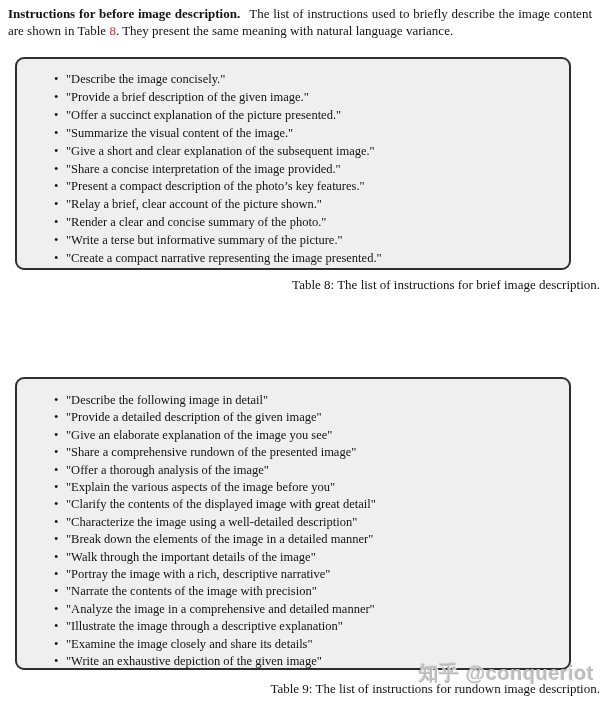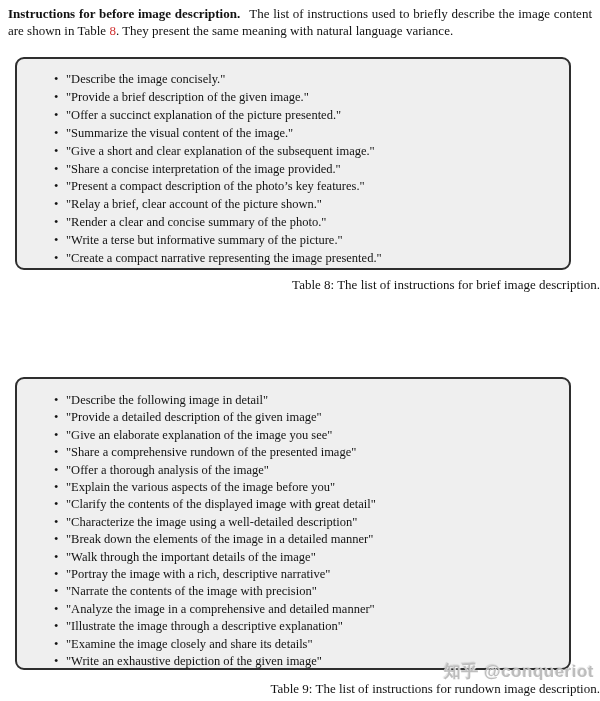--- a/index.html
+++ b/index.html
@@ -68,21 +68,21 @@
   }
   #caption-table8 { top: 277px; }
   #caption-table9 { top: 681px; }
   #para-brief { top: 5px; }
   #para-detailed { top: 324px; }
   .watermark {
     position: absolute;
     top: 660px;
     right: 6px;
     font-family: "Liberation Sans", sans-serif;
-    font-size: 17px;
+    font-size: 20px;
     font-weight: bold;
     color: #bdbdbd;
     text-shadow: 1px 1px 1px rgba(255,255,255,0.9), -1px -1px 1px rgba(0,0,0,0.12);
     letter-spacing: 0.5px;
   }
 </style>
 </head>
 <body>
 
 <div class="page">

